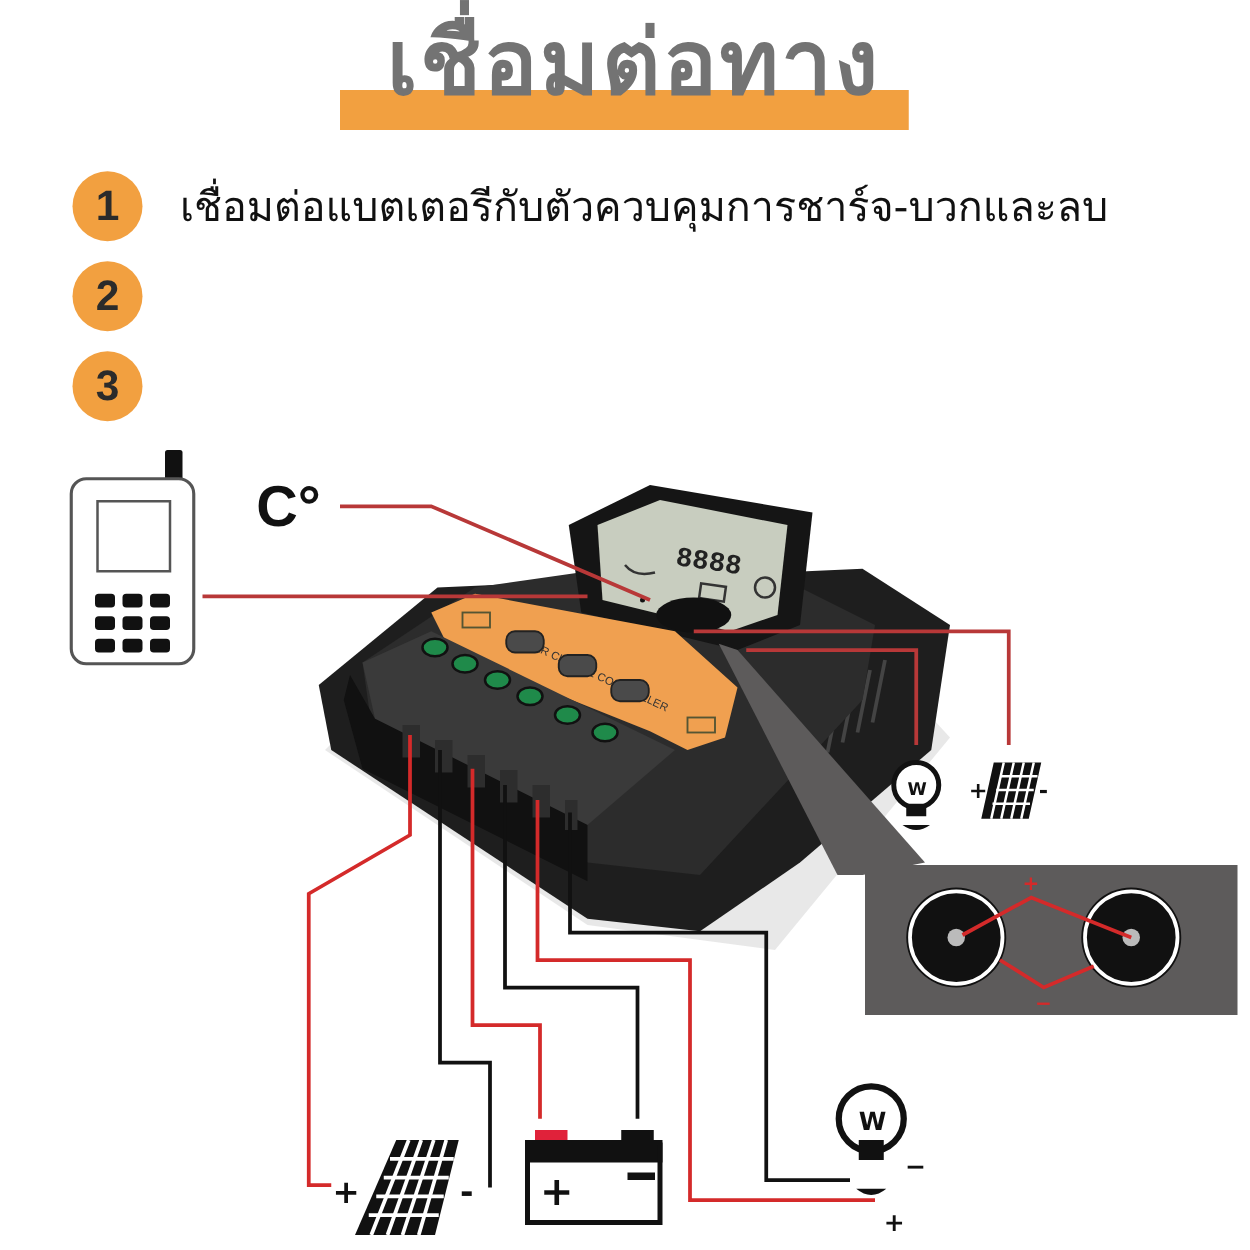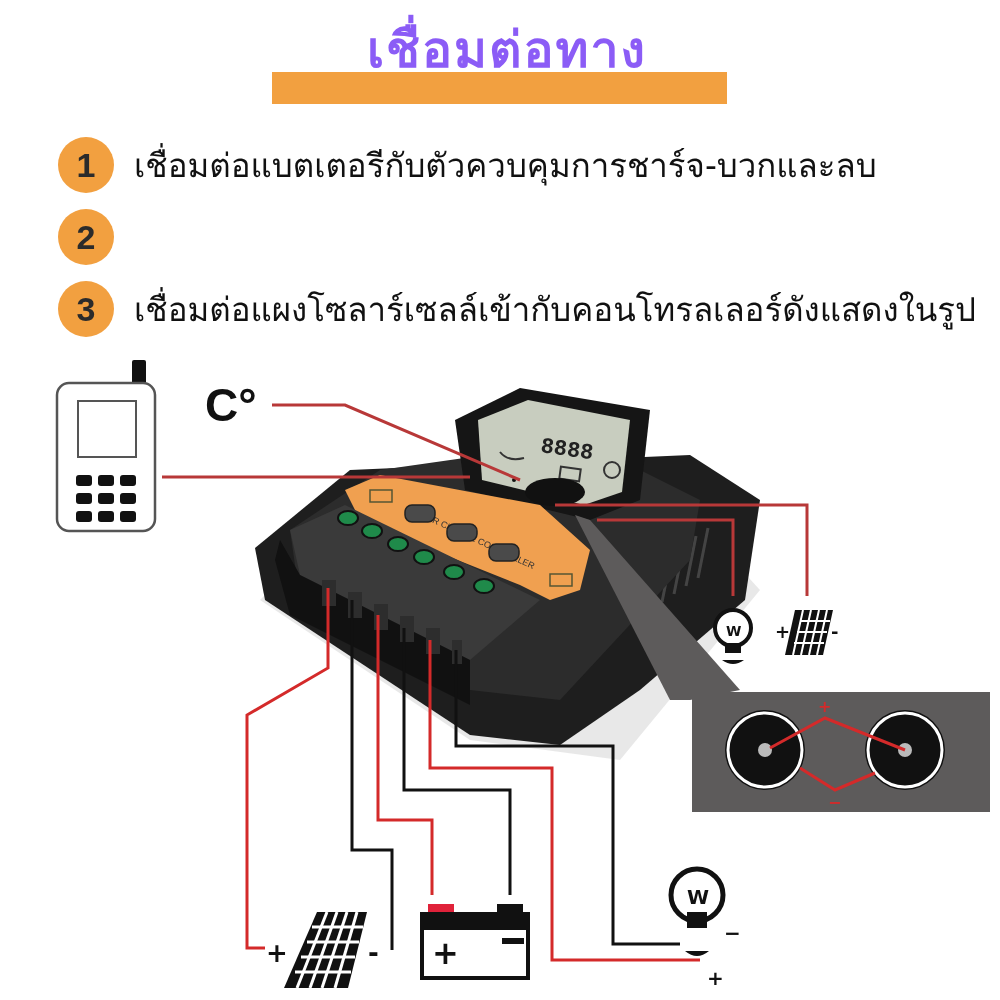--- a/index.html
+++ b/index.html
@@ -1,23 +1,23 @@
 <!DOCTYPE html>
 <html><head>
 <meta charset="utf-8">
 <style>
   html,body{margin:0;padding:0;background:#fff;}
   body{width:1000px;height:1000px;position:relative;overflow:hidden;font-family:"DejaVu Sans",sans-serif;}
   .title-wrap{position:absolute;left:272px;top:2px;width:470px;height:100px;}
   .title-bar{position:absolute;left:0;top:70px;width:455px;height:32px;background:#f2a040;}
-  .title-text{position:absolute;left:0;top:0;width:470px;text-align:center;font-size:50px;font-weight:bold;color:#8b5cf6;line-height:96px;letter-spacing:2px;}
+  .title-text{position:absolute;left:0;top:0;width:470px;text-align:center;font-size:72px;font-weight:bold;color:#737373;line-height:96px;letter-spacing:2px;}
   .steps{position:absolute;left:58px;top:135px;width:930px;}
   .step{display:flex;align-items:center;height:60px;margin-bottom:12px;}
   .step-num{width:56px;height:56px;border-radius:50%;background:#f2a040;color:#2b2b2b;font-weight:bold;font-size:34px;display:flex;align-items:center;justify-content:center;font-family:"Liberation Sans",sans-serif;flex:0 0 56px;}
-  .step-text{margin-left:20px;font-size:33px;color:#111;white-space:nowrap;font-family:"DejaVu Sans",sans-serif;}
+  .step-text{margin-left:30px;font-size:33px;color:#111;white-space:nowrap;font-family:"DejaVu Sans",sans-serif;}
   svg{position:absolute;left:0;top:0;}
   .lbl{position:absolute;font-family:"Liberation Sans",sans-serif;font-weight:bold;color:#111;}
 </style>
 </head>
 <body>
 
 <div class="title-wrap">
   <div class="title-bar"></div>
   <div class="title-text">เชื่อมต่อทาง</div>
 </div>
@@ -25,21 +25,20 @@
 <div class="steps">
   <div class="step">
     <div class="step-num">1</div>
     <div class="step-text">เชื่อมต่อแบตเตอรีกับตัวควบคุมการชาร์จ-บวกและลบ</div>
   </div>
   <div class="step">
     <div class="step-num">2</div>
   </div>
   <div class="step">
     <div class="step-num">3</div>
-    <div class="step-text">เชื่อมต่อแผงโซลาร์เซลล์เข้ากับคอนโทรลเลอร์ดังแสดงในรูป</div>
   </div>
 </div>
 
 <svg width="1000" height="1000" viewBox="0 0 1000 1000">
 
   <g>
     <rect x="132" y="360" width="14" height="30" rx="2" fill="#111"></rect>
     <rect x="57" y="383" width="98" height="148" rx="12" fill="#fff" stroke="#555" stroke-width="2.5"></rect>
     <rect x="78" y="401" width="58" height="56" fill="#fff" stroke="#555" stroke-width="2"></rect>
     <g fill="#111">

